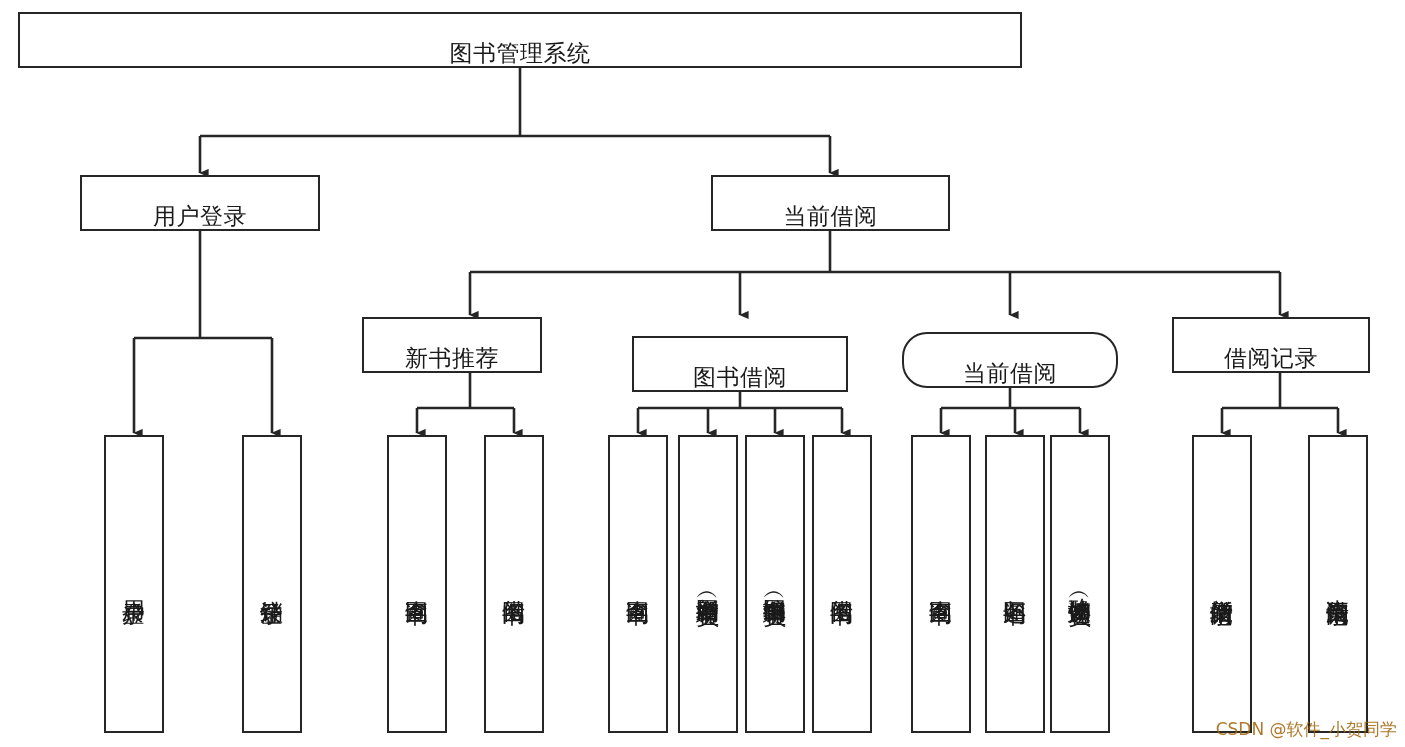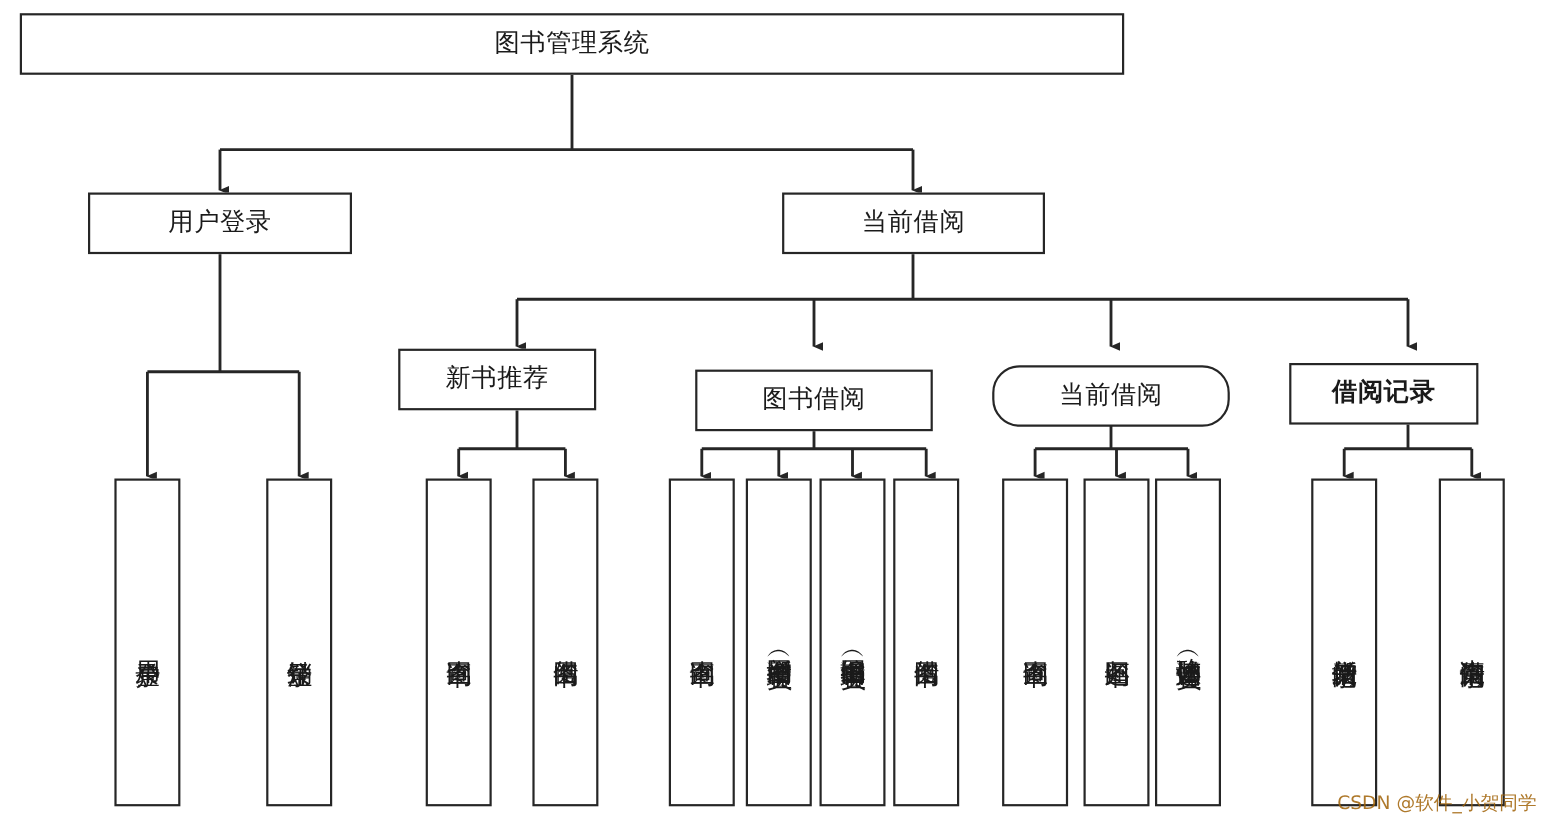--- a/index.html
+++ b/index.html
@@ -23,21 +23,21 @@
     top: 0;
     width: 1405px;
     height: 747px;
   }
   .node {
     position: absolute;
     box-sizing: border-box;
     border: 2px solid #262626;
     background: #ffffff;
     display: flex;
-    align-items: center;
+    align-items: flex-end;
     justify-content: center;
     color: #1a1a1a;
   }
   .node-h .node-label {
     font-size: 23px;
     line-height: 1.1;
     letter-spacing: 0.5px;
     white-space: nowrap;
   }
   .node-v {
@@ -150,21 +150,21 @@
 
   <div class="node node-h" id="node-l3-0" style="left: 362px; top: 317px; width: 180px; height: 56px;">
     <span class="node-label">新书推荐</span>
   </div>
   <div class="node node-h" id="node-l3-1" style="left: 632px; top: 336px; width: 216px; height: 56px;">
     <span class="node-label">图书借阅</span>
   </div>
   <div class="node node-h" id="node-l3-2" style="left: 902px; top: 332px; width: 216px; height: 56px; border-radius: 25px;">
     <span class="node-label">当前借阅</span>
   </div>
-  <div class="node node-h" id="node-l3-3" style="left: 1172px; top: 330px; width: 172px; height: 56px; font-weight: bold;">
+  <div class="node node-h" id="node-l3-3" style="left: 1172px; top: 317px; width: 198px; height: 56px;">
     <span class="node-label">借阅记录</span>
   </div>
 
   <div class="node node-v" id="node-leaf-0" style="left: 104px; top: 435px; width: 60px; height: 298px;">
     <span class="node-label">用户登录</span>
   </div>
   <div class="node node-v" id="node-leaf-1" style="left: 242px; top: 435px; width: 60px; height: 298px;">
     <span class="node-label">注销登录</span>
   </div>
   <div class="node node-v" id="node-leaf-2" style="left: 387px; top: 435px; width: 60px; height: 298px;">

